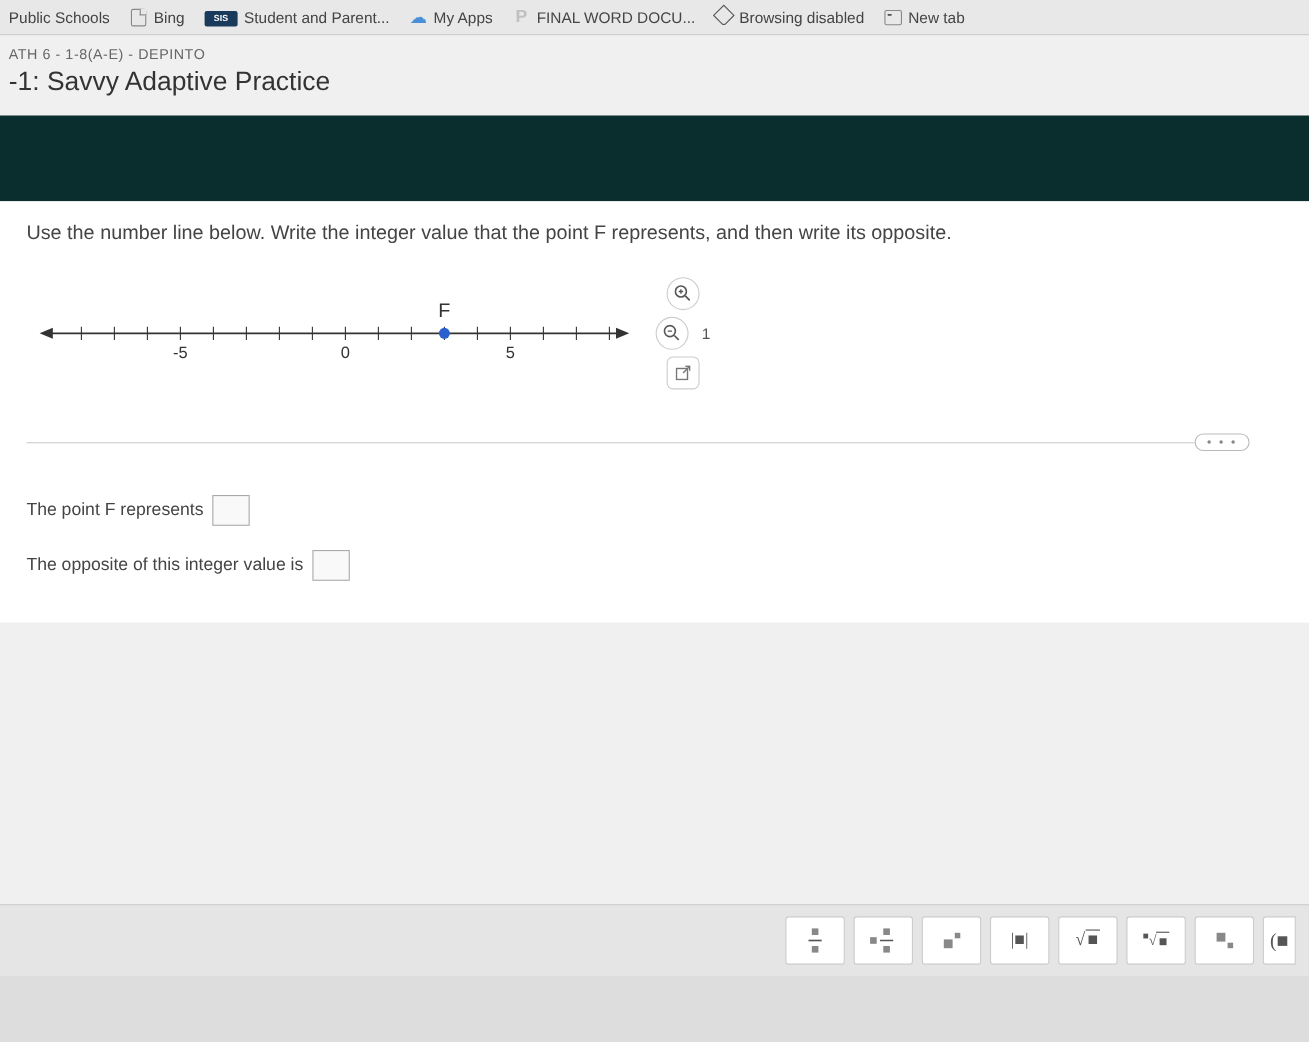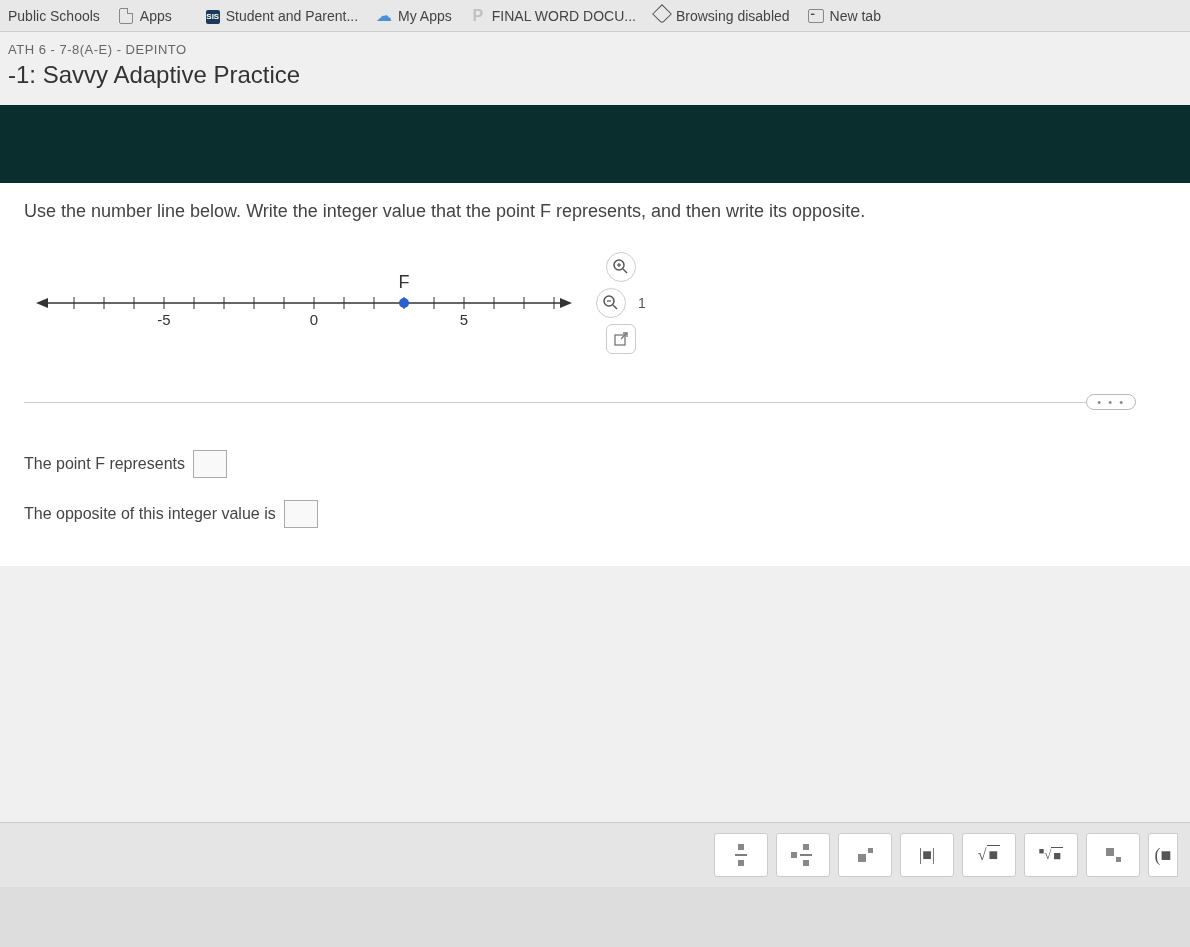--- a/index.html
+++ b/index.html
@@ -3,21 +3,21 @@
   <meta charset="utf-8">
   <style>
     * { margin: 0; padding: 0; box-sizing: border-box; }
     body { font-family: Arial, Helvetica, sans-serif; background: #f0f0f0; width: 1190px; height: 947px; overflow: hidden; }
     
     .bookmarks-bar { display: flex; align-items: center; gap: 18px; padding: 6px 8px; background: #e8e8e8; border-bottom: 1px solid #ccc; font-size: 14px; color: #444; height: 32px; }
     .bookmark-item { display: flex; align-items: flex-end; gap: 6px; cursor: pointer; white-space: nowrap; }
     .bookmark-icon { width: 16px; height: 16px; display: inline-flex; align-items: center; justify-content: center; }
     .icon-page { border: 1px solid #888; border-radius: 2px; width: 14px; height: 16px; position: relative; }
     .icon-page::after { content: ''; position: absolute; top: -1px; right: -1px; width: 5px; height: 5px; background: #e8e8e8; border-left: 1px solid #888; border-bottom: 1px solid #888; }
-    .icon-sis { background: #1a3a5c; color: #fff; font-size: 8px; font-weight: bold; width: 14px; height: 14px; border-radius: 2px; display: inline-flex; align-items: center; justify-content: center; margin-left: 16px; }
+    .icon-sis { background: #1a3a5c; color: #fff; font-size: 8px; font-weight: bold; width: 30px; height: 14px; border-radius: 2px; display: inline-flex; align-items: center; justify-content: center; }
     .icon-cloud { color: #4a90d9; font-size: 16px; }
     .icon-p { color: #c0c0c0; font-weight: bold; font-size: 16px; }
     .icon-heart { width: 14px; height: 14px; border: 1.5px solid #555; transform: rotate(45deg); border-radius: 0 0 3px 0; position: relative; top: -2px; }
     .icon-newtab { border: 1px solid #888; width: 16px; height: 14px; border-radius: 2px; position: relative; }
     .icon-newtab::after { content: '•••'; font-size: 6px; position: absolute; top: 1px; left: 2px; letter-spacing: -1px; }
     
     .breadcrumb { padding: 10px 8px 2px; font-size: 13px; color: #666; letter-spacing: 0.5px; }
     .page-title { padding: 2px 8px 12px; font-size: 24px; color: #333; font-weight: 400; }
     
     .dark-banner { background: #0a2e2e; height: 78px; margin: 4px 0 0 0; }
@@ -50,21 +50,21 @@
 <body>
 
 <div class="bookmarks-bar">
   <div class="bookmark-item">
     <span>Public Schools</span>
   </div>
   <div class="bookmark-item">
     <span class="bookmark-icon">
         <span class="icon-page"></span>
       </span>
-    <span>Apps</span>
+    <span>Bing</span>
   </div>
   <div class="bookmark-item">
     <span class="bookmark-icon icon-sis">SIS</span>
     <span>Student and Parent...</span>
   </div>
   <div class="bookmark-item">
     <span class="bookmark-icon icon-cloud">☁</span>
     <span>My Apps</span>
   </div>
   <div class="bookmark-item">
@@ -78,21 +78,21 @@
     <span>Browsing disabled</span>
   </div>
   <div class="bookmark-item">
     <span class="bookmark-icon">
         <span class="icon-newtab"></span>
       </span>
     <span>New tab</span>
   </div>
 </div>
 
-<div class="breadcrumb">ATH 6 - 7-8(A-E) - DEPINTO</div>
+<div class="breadcrumb">ATH 6 - 1-8(A-E) - DEPINTO</div>
 <div class="page-title">-1: Savvy Adaptive Practice</div>
 
 <div class="dark-banner"></div>
 
 <div class="question-area">
   <div class="question-text">Use the number line below. Write the integer value that the point F represents, and then write its opposite.</div>
 
   <div class="numberline-row">
     <div class="numberline-wrap">
       <svg class="numberline-svg">

